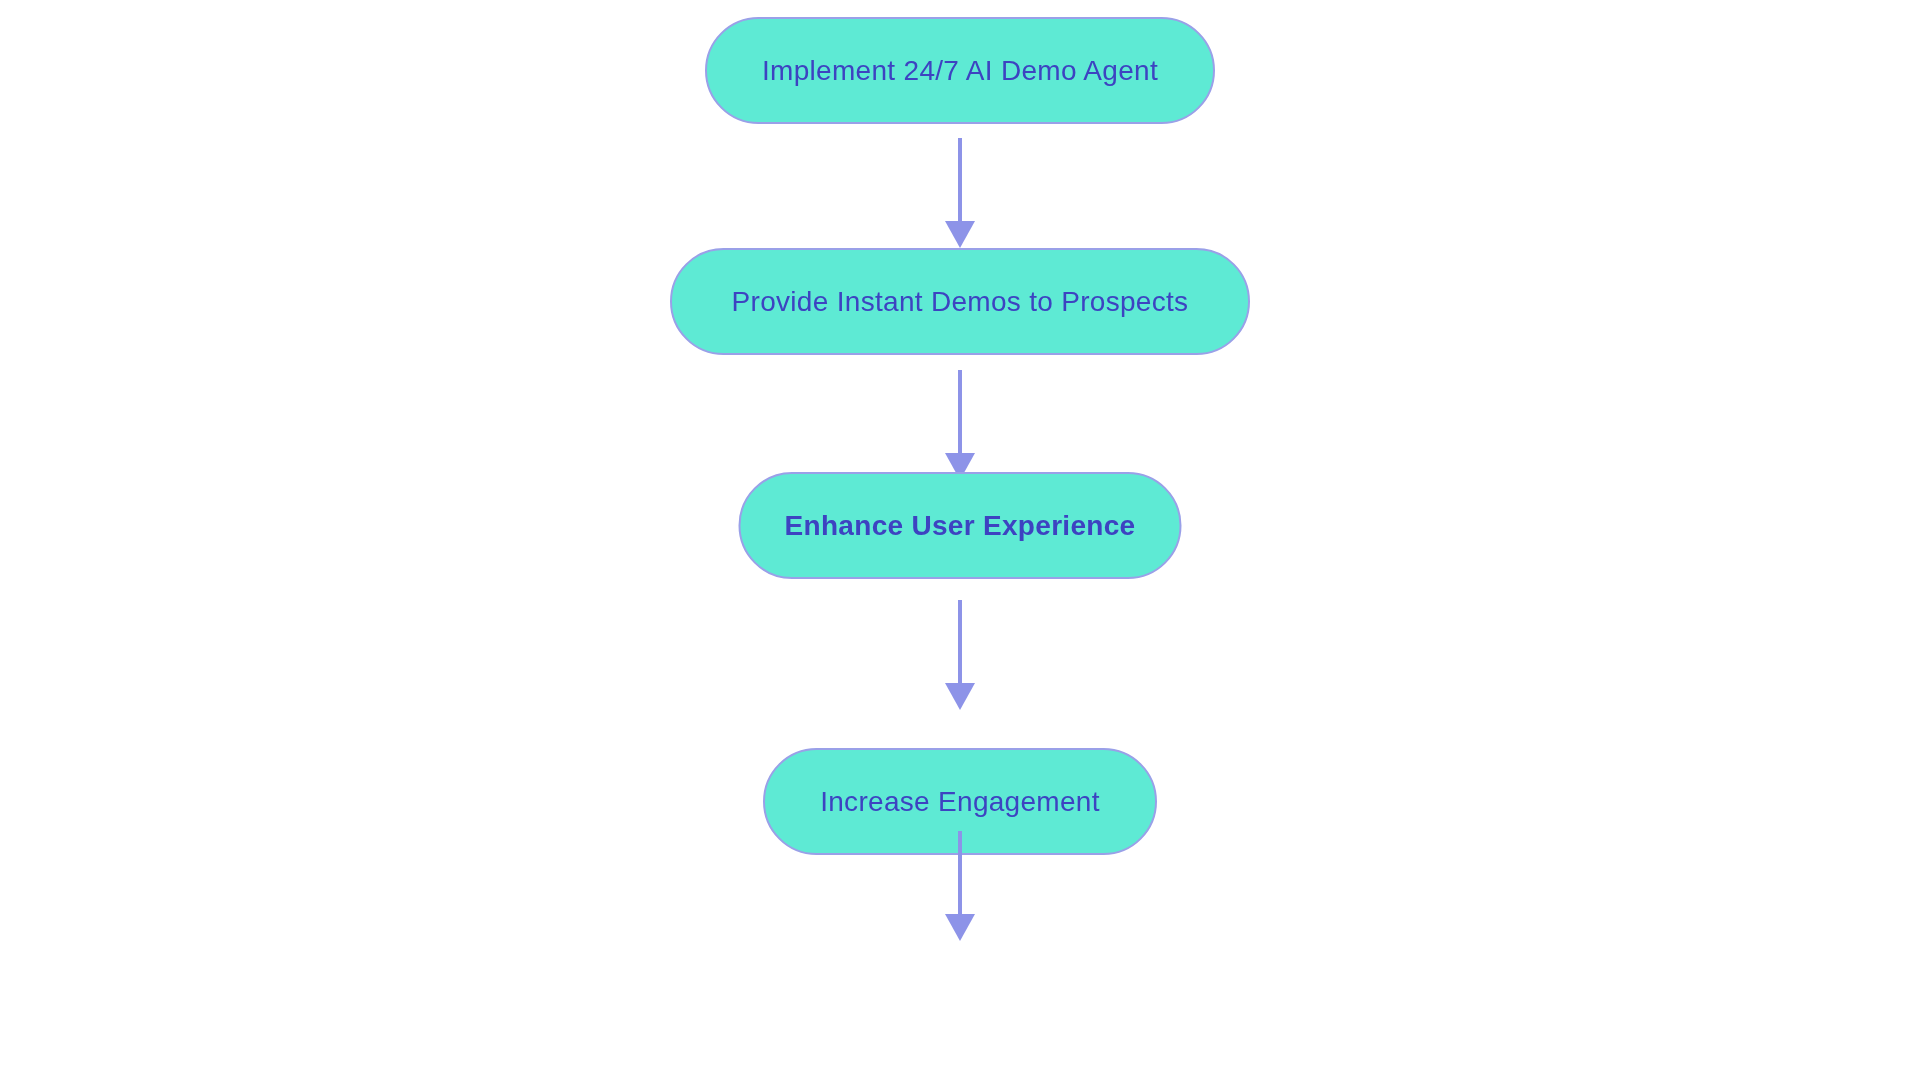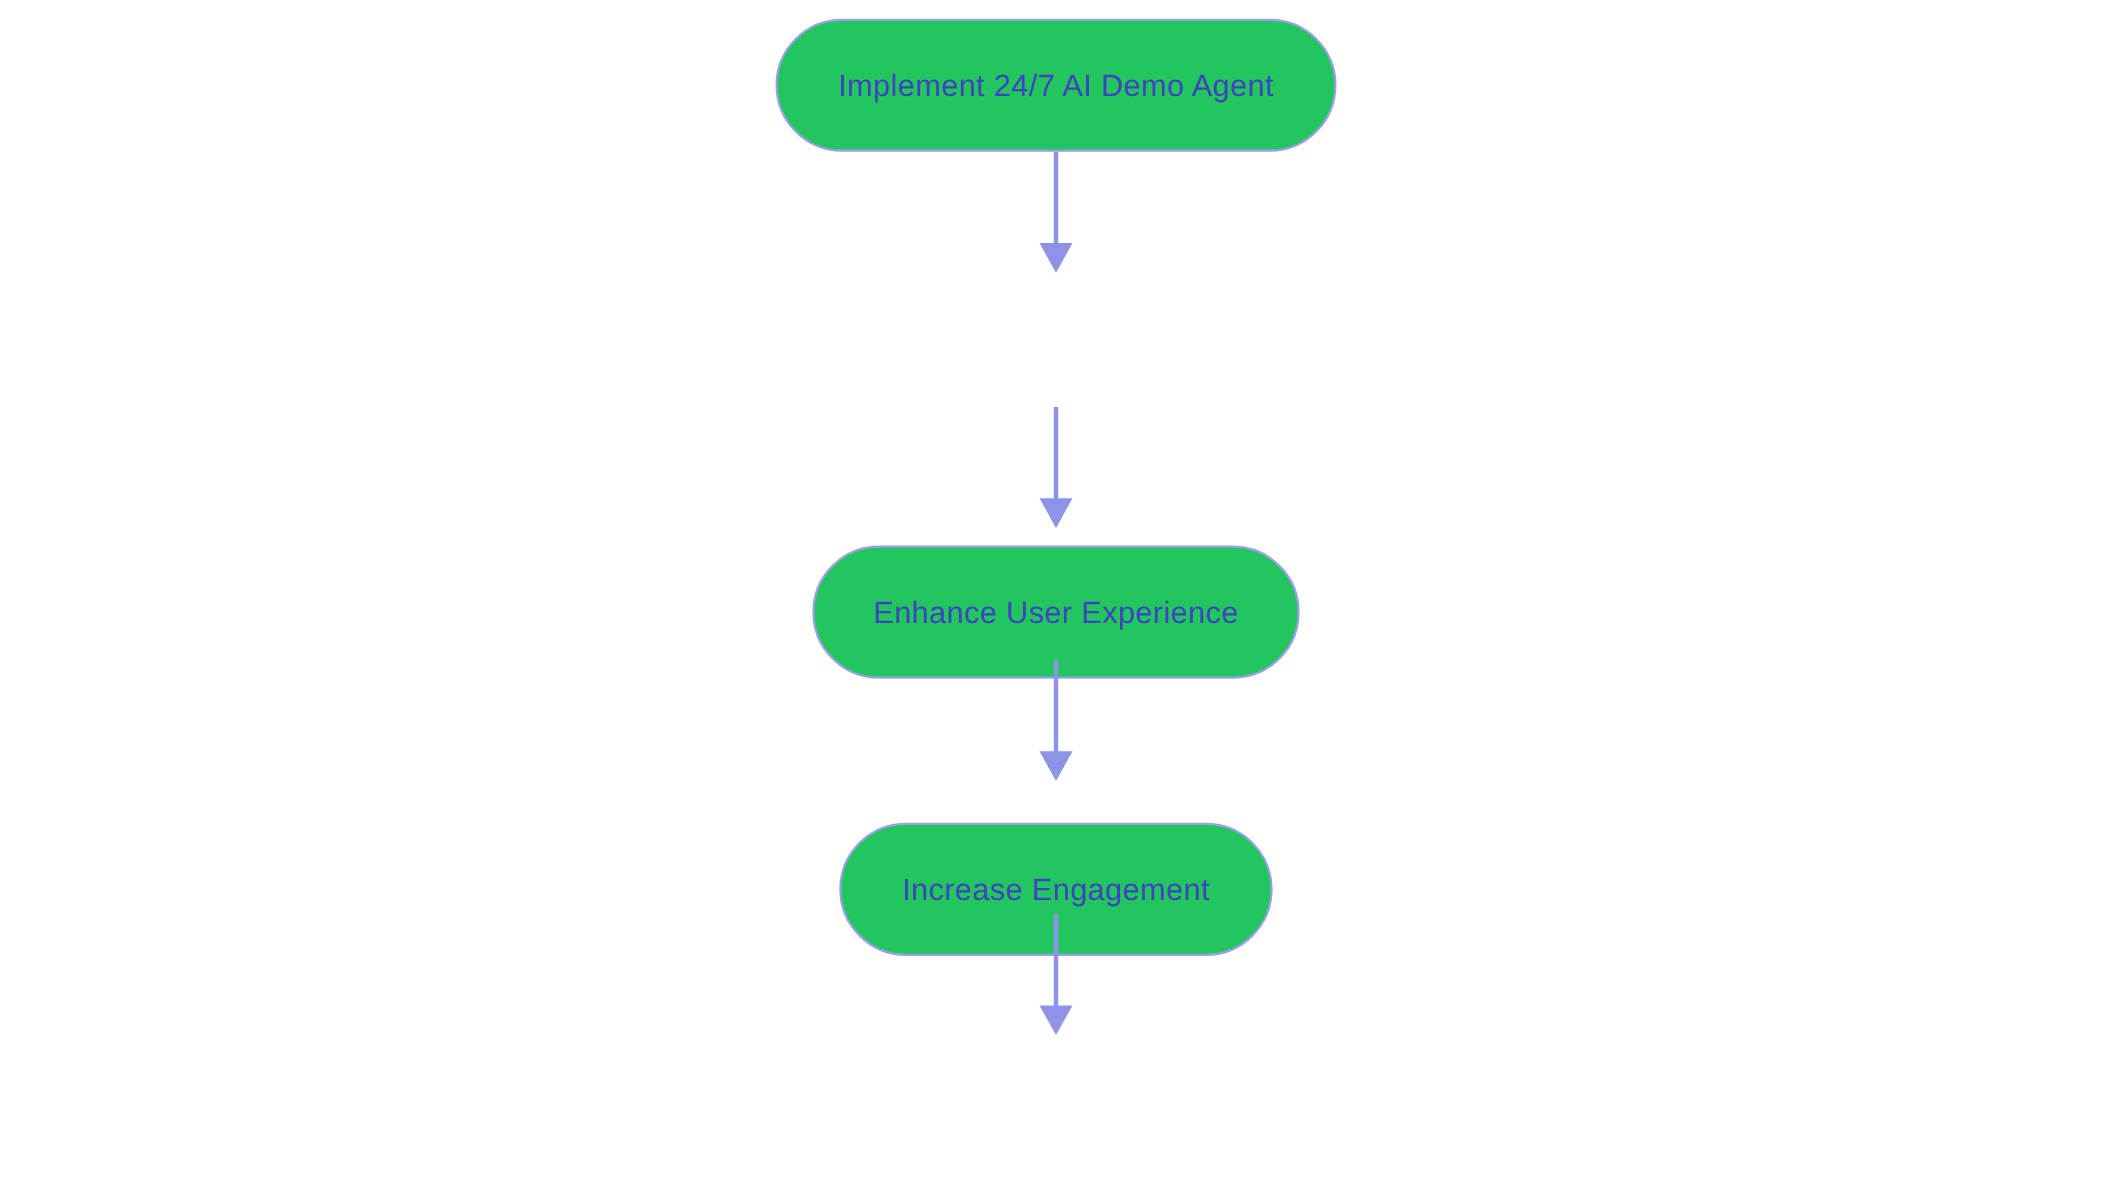--- a/index.html
+++ b/index.html
@@ -12,36 +12,36 @@
     width: 1920px;
     height: 1083px;
     background: #ffffff;
     overflow: hidden;
     font-family: "Liberation Sans", sans-serif;
   }
   .node {
     position: absolute;
     left: 50%;
     transform: translateX(-50%);
-    height: 121px;
+    height: 107px;
     box-sizing: border-box;
-    background: #22c55e;
+    background: #5eead4;
     border: 2px solid #9aa0e8;
     border-radius: 62px;
     color: #3d43c1;
     display: flex;
     align-items: center;
     justify-content: center;
     font-size: 28px;
     letter-spacing: 0.3px;
     white-space: nowrap;
   }
   .node-1 { top: 17px;  width: 510px; }
   .node-2 { top: 248px; width: 580px; }
-  .node-3 { top: 496px; width: 443px; }
+  .node-3 { top: 472px; width: 443px; font-weight: bold; }
   .node-4 { top: 748px; width: 394px; }
   .node-5 { top: 941px; width: 421px; }
 
   .arrow {
     position: absolute;
     left: 50%;
     transform: translateX(-50%);
     width: 30px;
     height: 110px;
   }
@@ -78,20 +78,23 @@
 
   <div class="node node-1">
     <span>Implement 24/7 AI Demo Agent</span>
   </div>
 
   <div class="arrow arrow-1">
     <div class="arrow-line"></div>
     <div class="arrow-head"></div>
   </div>
 
+  <div class="node node-2">
+    <span>Provide Instant Demos to Prospects</span>
+  </div>
 
   <div class="arrow arrow-2">
     <div class="arrow-line"></div>
     <div class="arrow-head"></div>
   </div>
 
   <div class="node node-3">
     <span>Enhance User Experience</span>
   </div>
 

